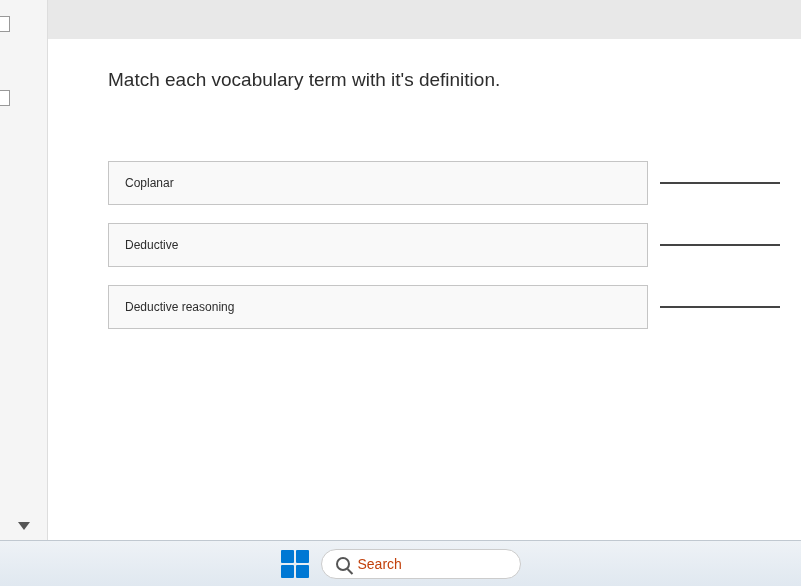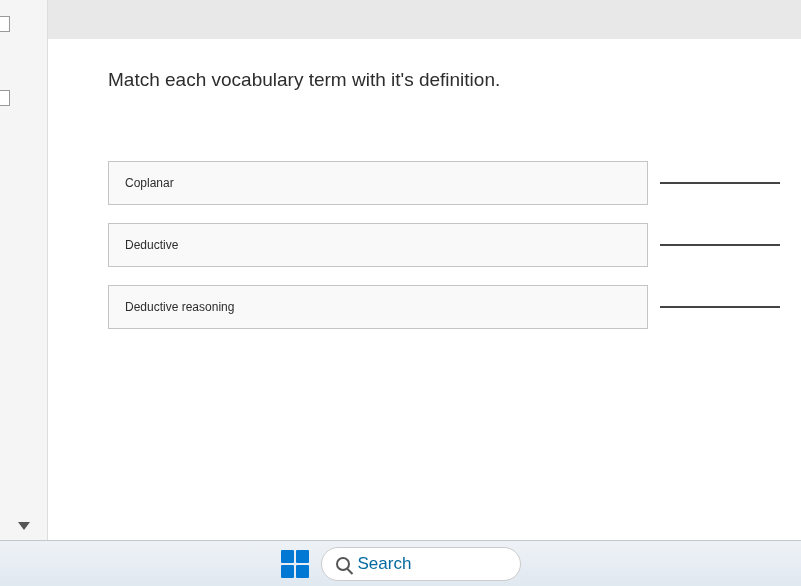--- a/index.html
+++ b/index.html
@@ -131,22 +131,22 @@
       content: "";
       position: absolute;
       width: 2px;
       height: 7px;
       background: #555;
       bottom: -6px;
       right: -3px;
       transform: rotate(-45deg);
     }
     .search-text {
-      font-size: 17px;
-      color: #0369a1;
+      font-size: 14px;
+      color: #c2410c;
     }
   </style>
 </head>
 <body>
 
 <div class="sidebar">
   <div class="sidebar-box one"></div>
   <div class="sidebar-box two"></div>
   <div class="scroll-arrow"></div>
 </div>

